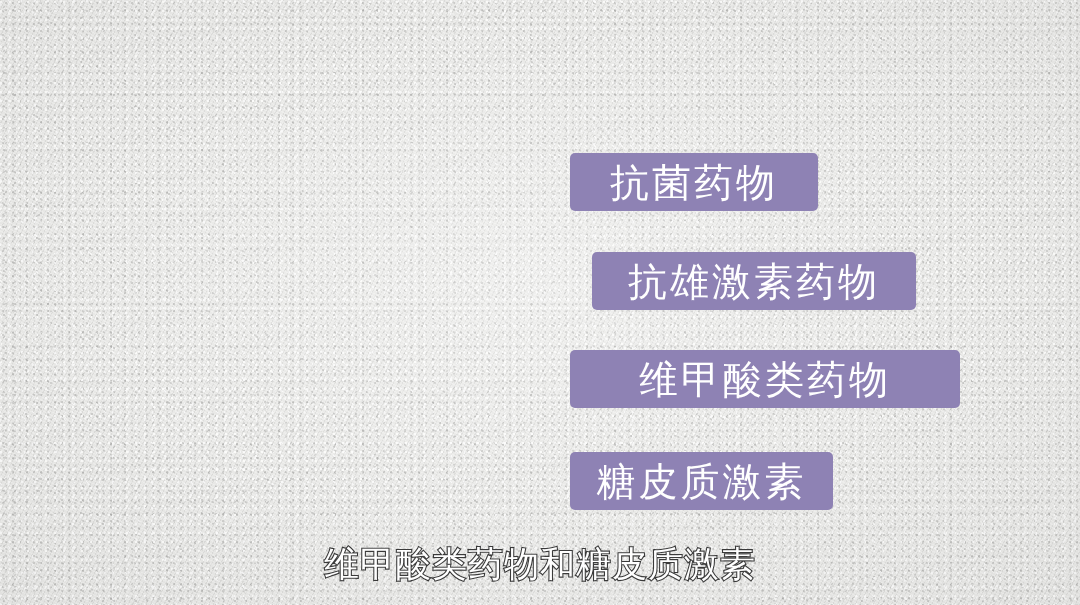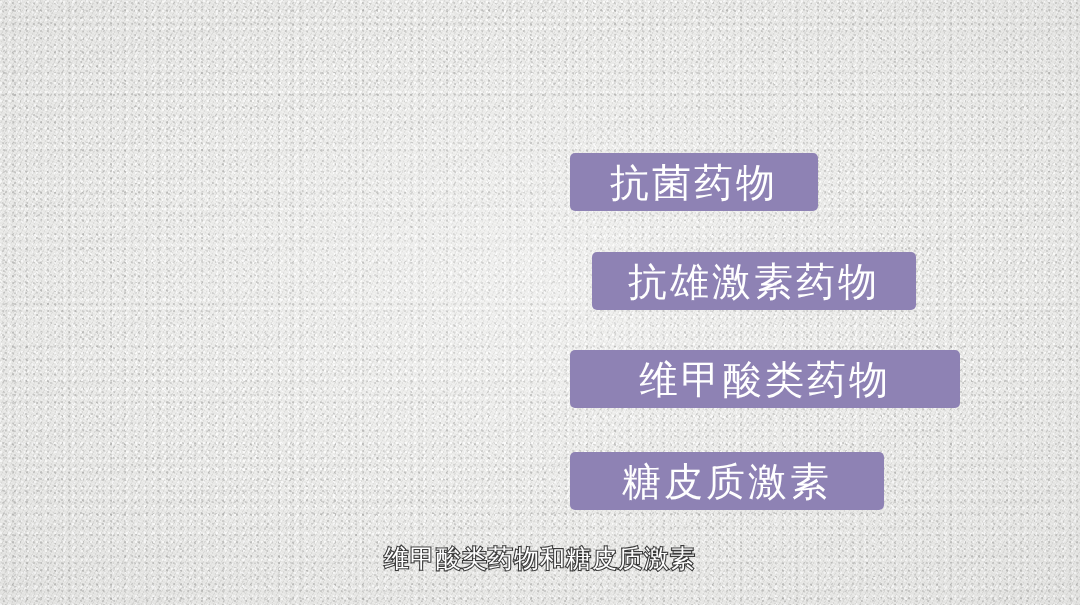--- a/index.html
+++ b/index.html
@@ -169,30 +169,30 @@
     letter-spacing: 7px;
     padding-left: 28px;
   }
 
   
   #drug-list { position: absolute; left: 0; top: 0; }
   .drug-chip { font-size: 39px; height: 58px; letter-spacing: 3px; }
   #chip-drug-0 { left: 570px; top: 153px; width: 248px; }
   #chip-drug-1 { left: 569px; top: 252px; width: 324px; margin-left: 23px; }
   #chip-drug-2 { left: 570px; top: 350px; width: 390px; }
-  #chip-drug-3 { left: 570px; top: 452px; width: 314px; }
+  #chip-drug-3 { left: 570px; top: 452px; width: 263px; }
 
   
   #subtitle {
     position: absolute;
     left: 0;
     right: 0;
     top: 545px;
     text-align: center;
-    font-size: 25px;
+    font-size: 35px;
     line-height: 1.1;
     letter-spacing: 1px;
     color: #ffffff;
     -webkit-text-stroke: 2.2px #3a3a3a;
     paint-order: stroke fill;
     white-space: nowrap;
   }
 </style>
 </head>
 <body>

